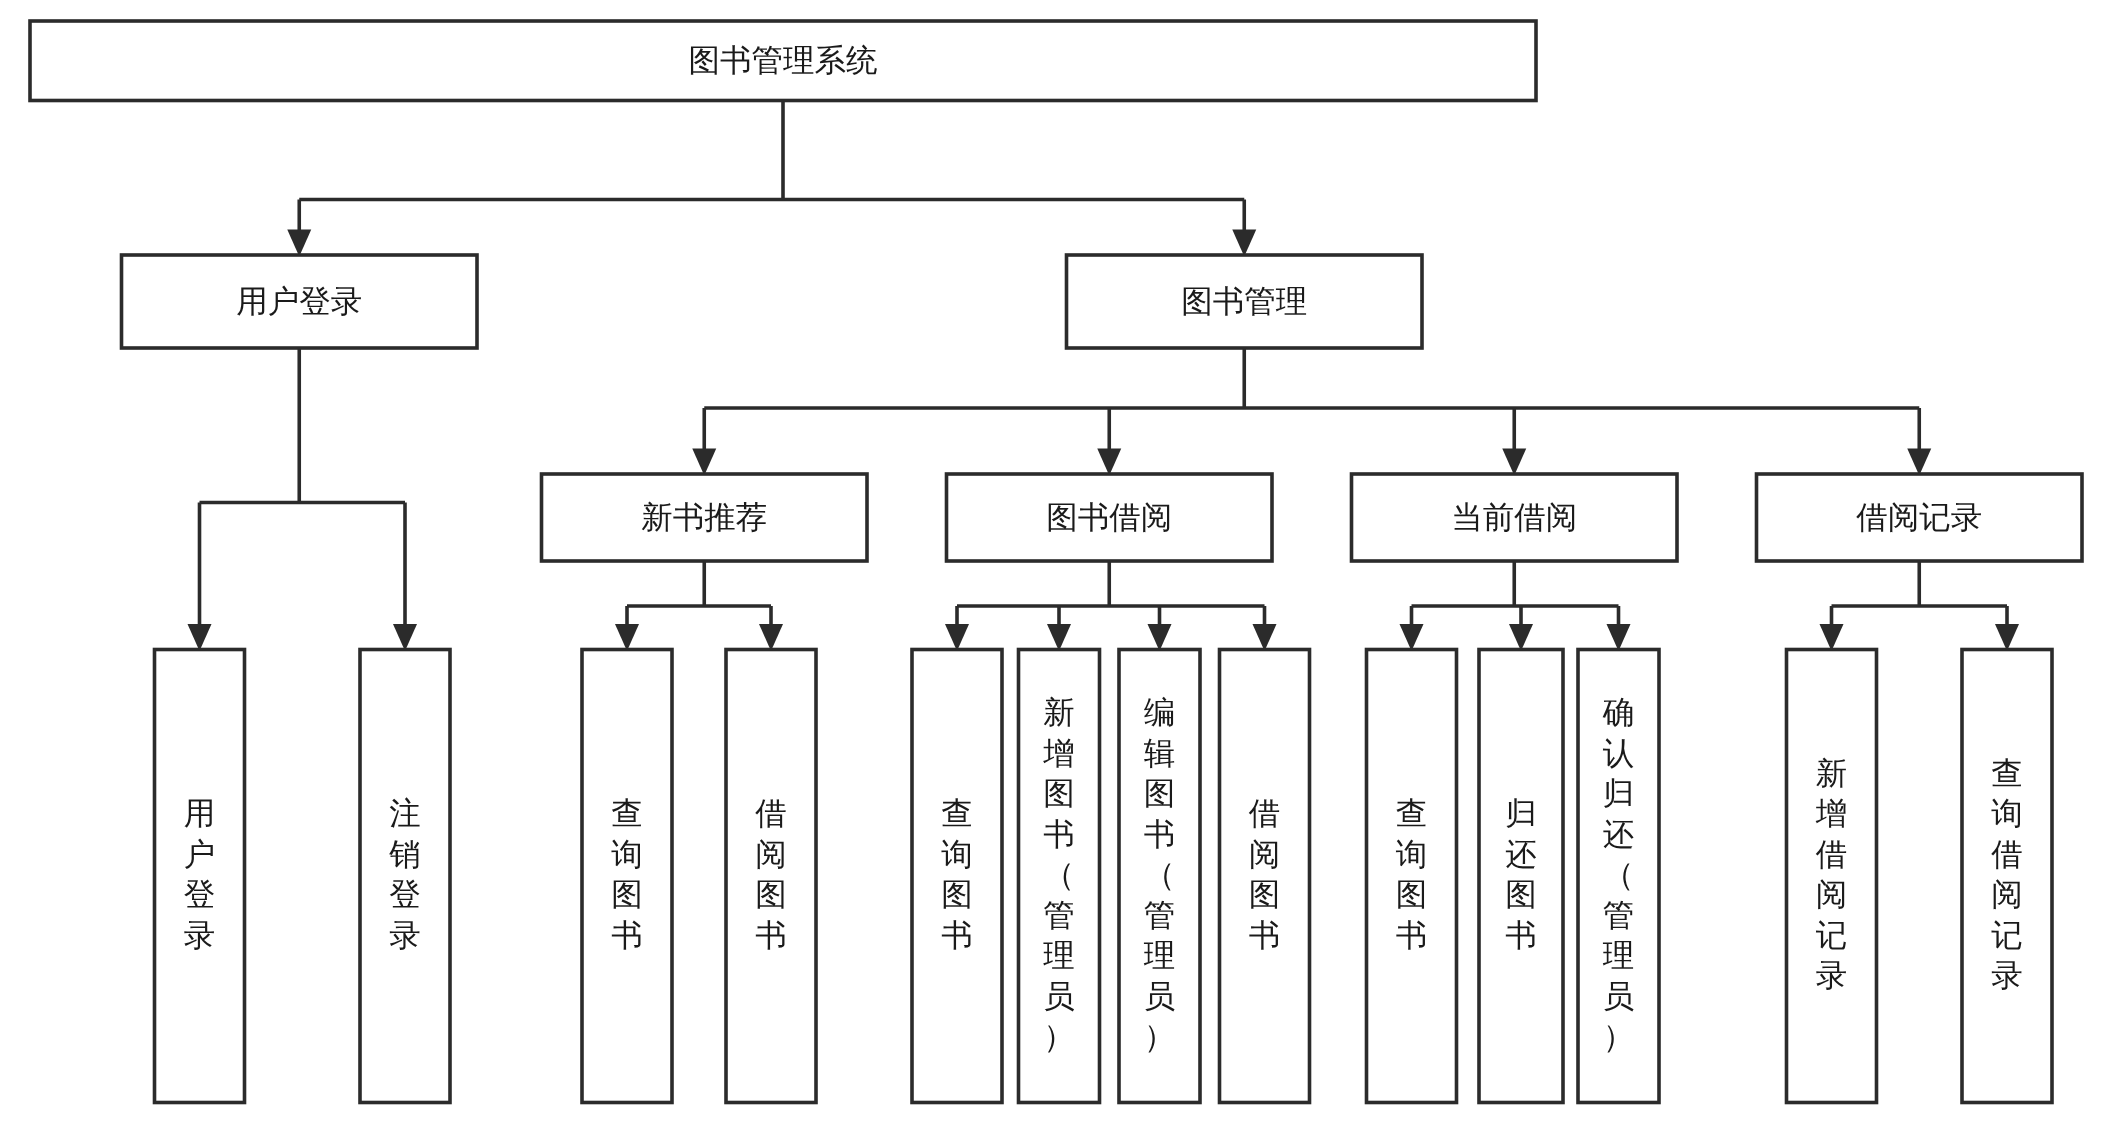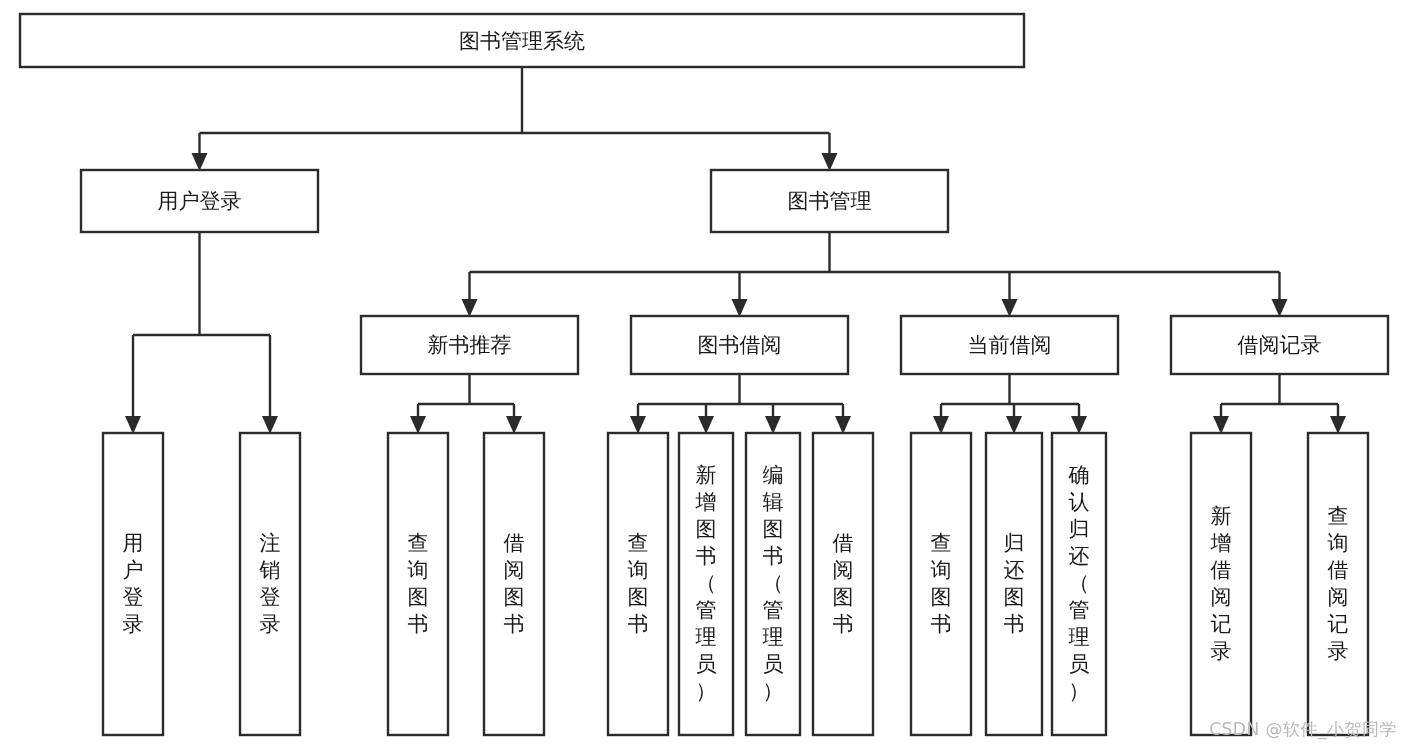--- a/index.html
+++ b/index.html
@@ -214,14 +214,13 @@
         <g>
           <rect class="node-box" x="1191" y="433" width="60" height="302"></rect>
           <text class="node-label vertical" x="1221" y="516.5"><tspan x="1221" dy="0">新</tspan><tspan x="1221" dy="27">增</tspan><tspan x="1221" dy="27">借</tspan><tspan x="1221" dy="27">阅</tspan><tspan x="1221" dy="27">记</tspan><tspan x="1221" dy="27">录</tspan></text>
         </g>
         <g>
           <rect class="node-box" x="1308" y="433" width="60" height="302"></rect>
           <text class="node-label vertical" x="1338" y="516.5"><tspan x="1338" dy="0">查</tspan><tspan x="1338" dy="27">询</tspan><tspan x="1338" dy="27">借</tspan><tspan x="1338" dy="27">阅</tspan><tspan x="1338" dy="27">记</tspan><tspan x="1338" dy="27">录</tspan></text>
         </g>
       </g>
   </svg>
-  <div class="watermark">CSDN @软件_小贺同学</div>
 </div>
 
 </body></html>

